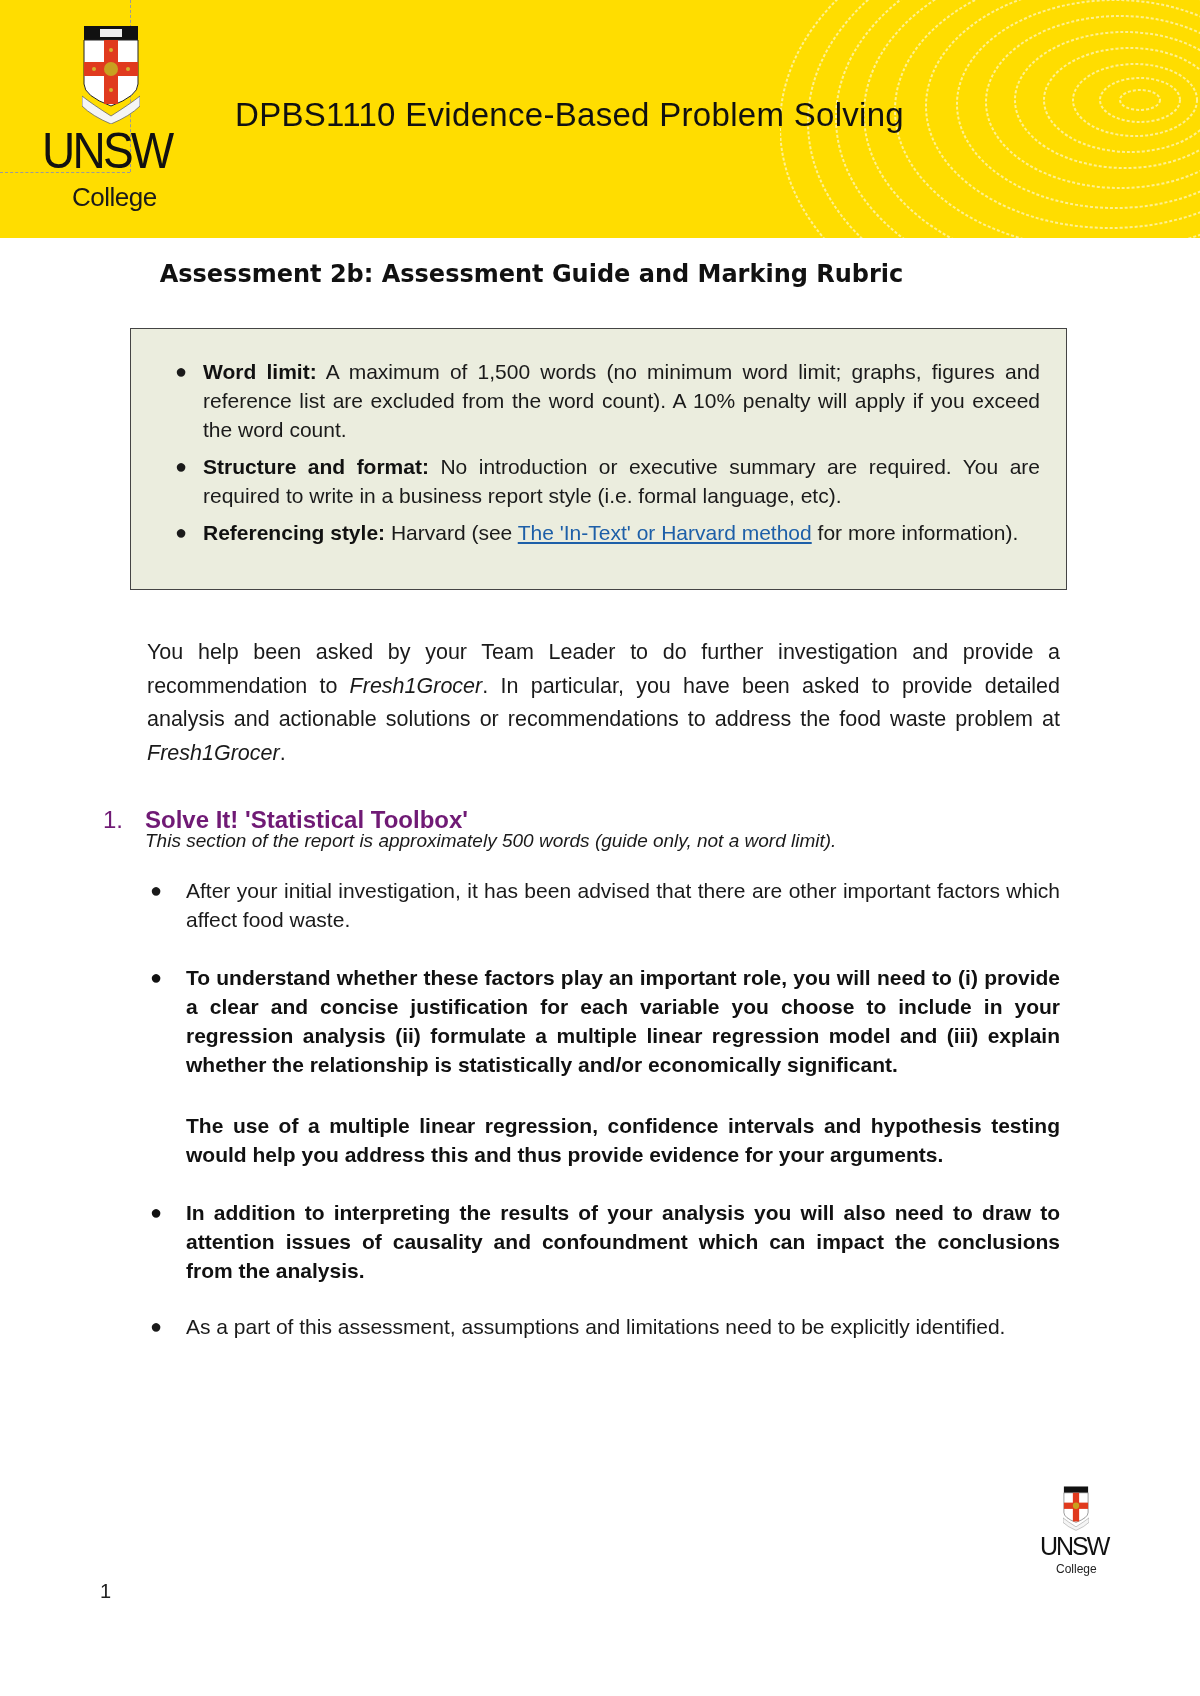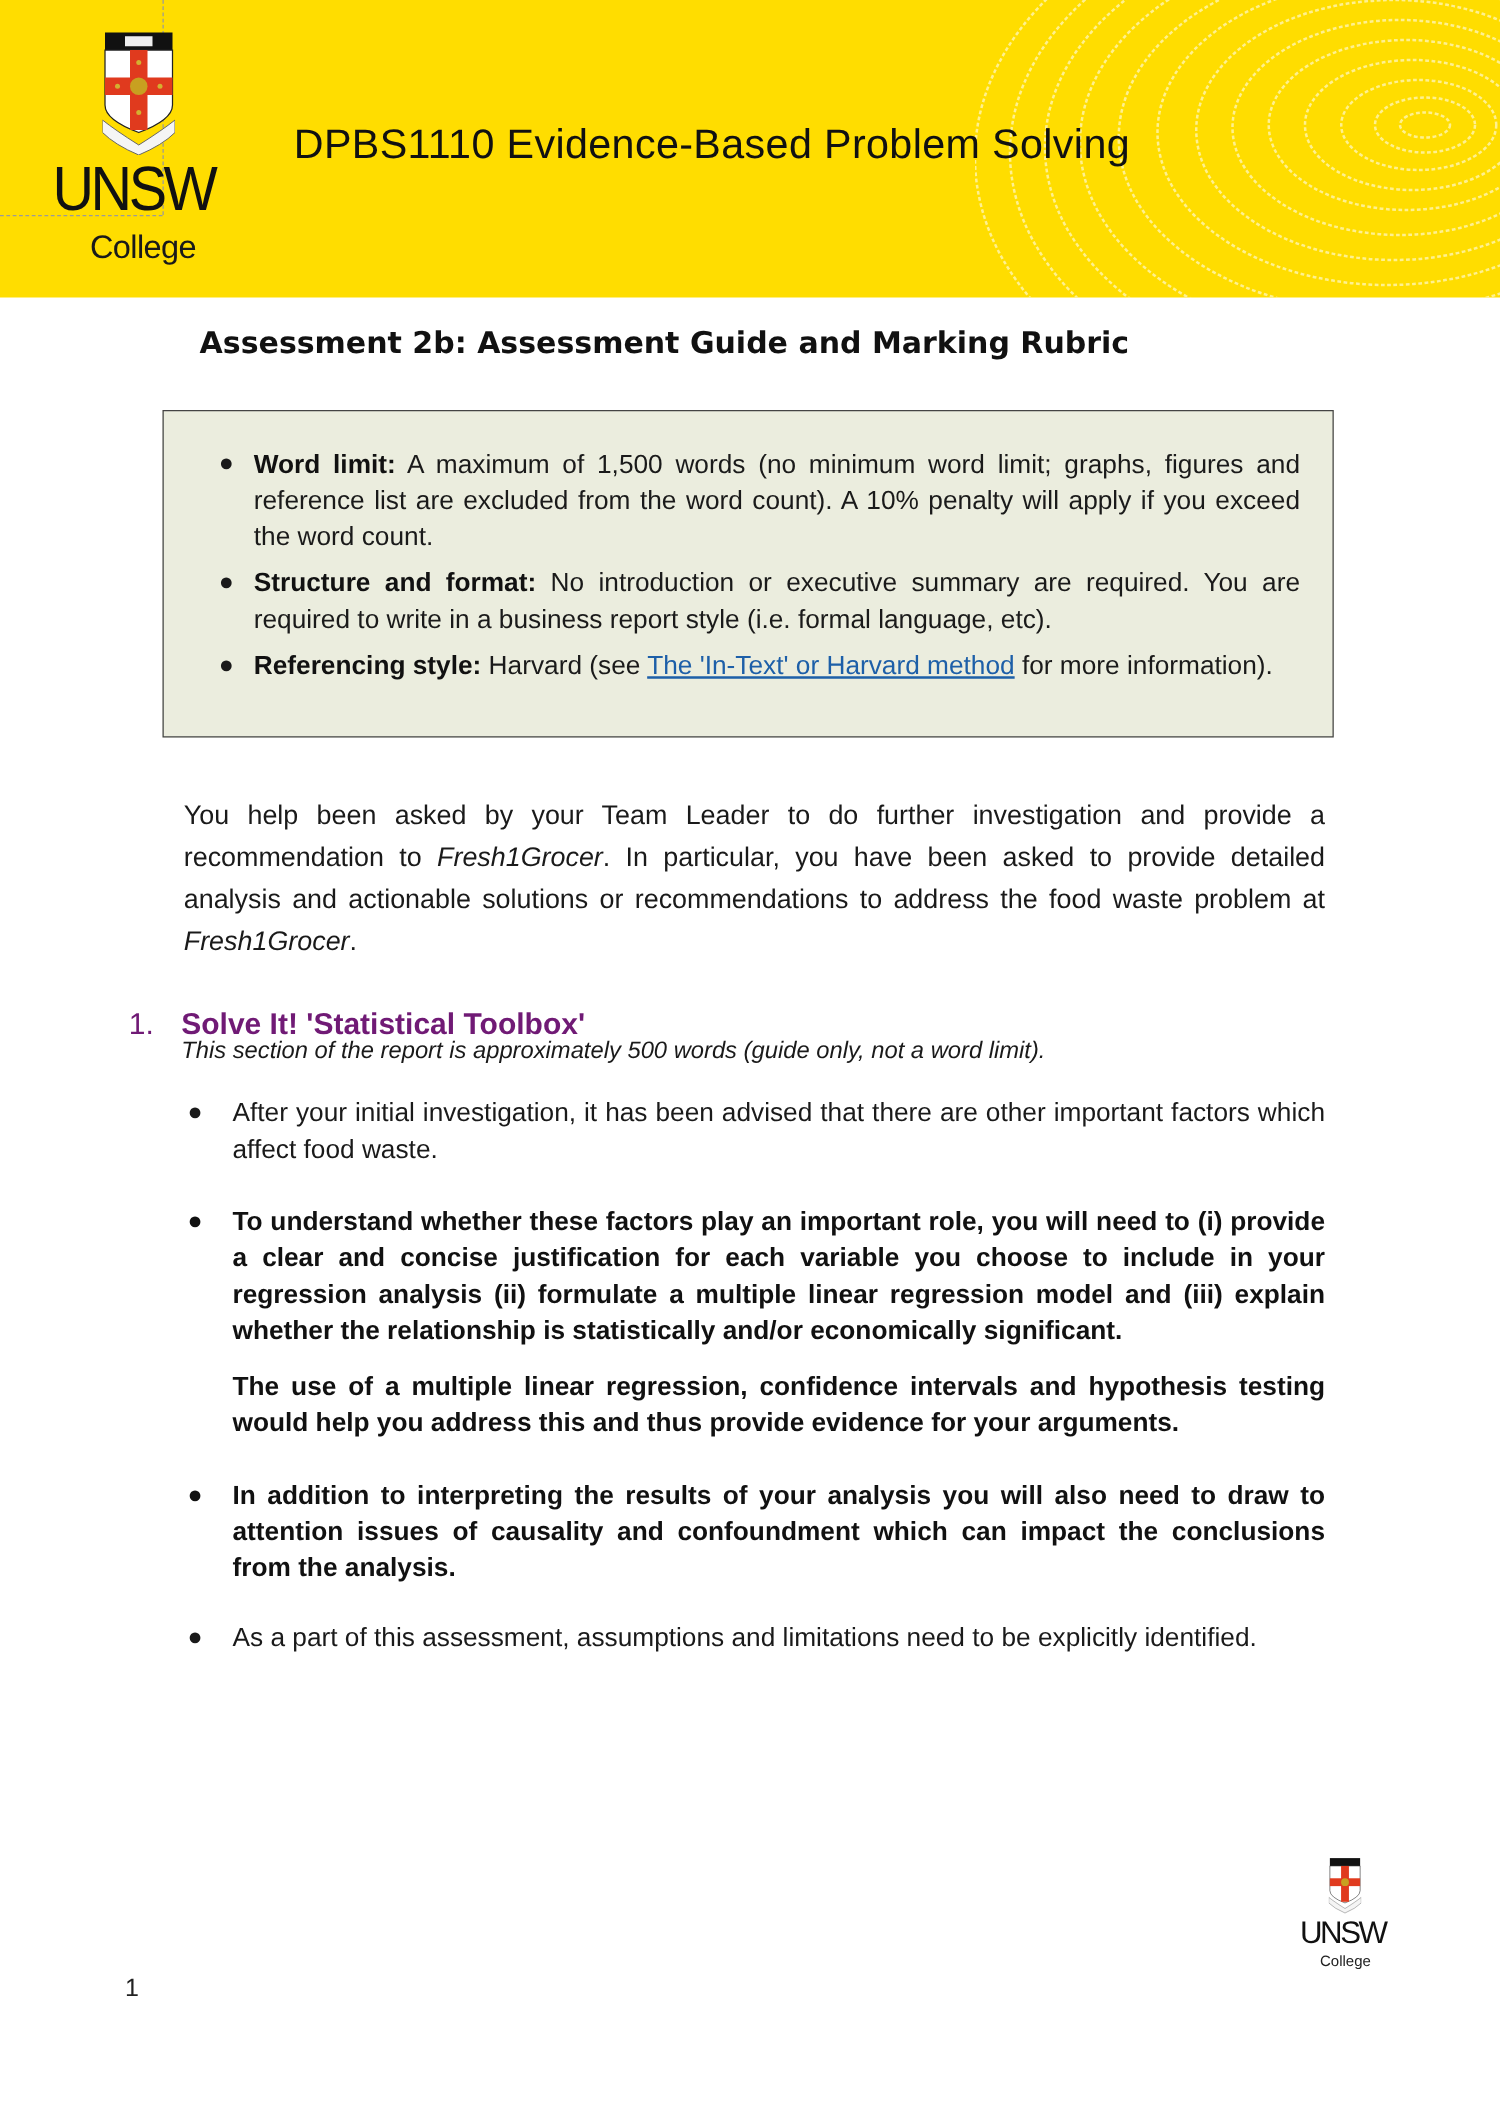--- a/index.html
+++ b/index.html
@@ -68,21 +68,21 @@
   }
 
   .tasks {
     position: absolute; left: 150px; top: 876px; width: 910px; list-style: none;
     font-family: "Liberation Sans", sans-serif; font-size: 21px; line-height: 29px; color: #1a1a1a;
   }
   .tasks li { position: relative; padding-left: 36px; text-align: justify; }
   .tasks li .bullet { left: 0; }
   .tasks li.bold { font-weight: bold; color: #111; }
   .tasks .gap1 { margin-top: 29px; }
-  .tasks .subpara { display: block; margin-top: 16px; }
+  .tasks .subpara { display: block; margin-top: 32px; }
   .tasks .gap3 { margin-top: 29px; }
   .tasks .gap4 { margin-top: 27px; }
 
   .footer-logo { position: absolute; left: 1038px; top: 1484px; width: 80px; height: 100px; }
   .footer-logo .crest { position: absolute; left: 25px; top: 0; width: 26px; height: 48px; }
   .footer-logo .wordmark {
     position: absolute; left: 2px; top: 50px; font-size: 25px; letter-spacing: -2px; color: #111; line-height: 1;
   }
   .footer-logo .sub { position: absolute; left: 18px; top: 78px; font-size: 12px; color: #222; }
 

